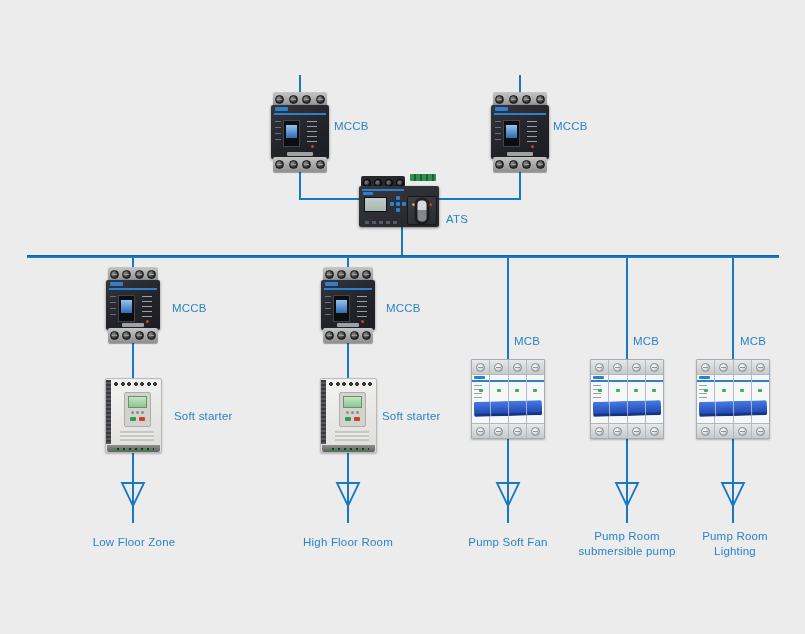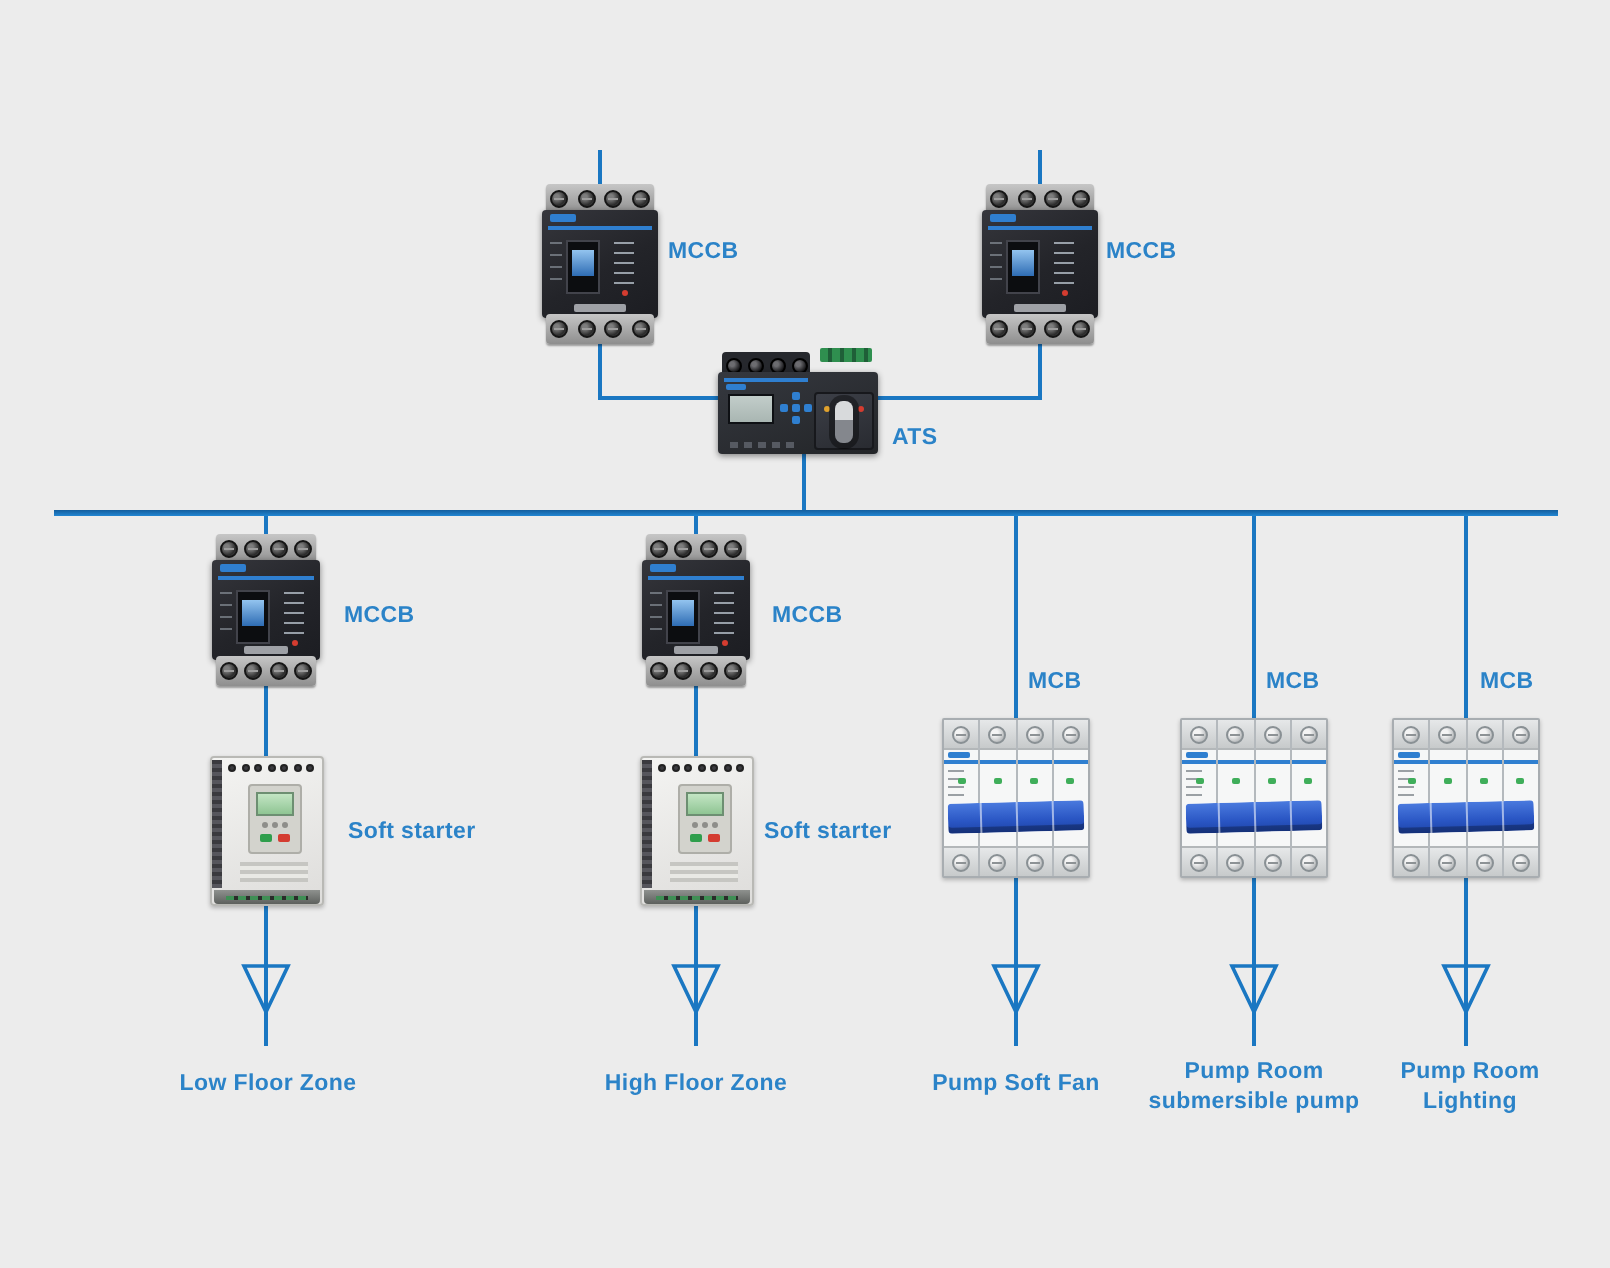--- a/index.html
+++ b/index.html
@@ -11,21 +11,21 @@
   html,body{background:var(--bg)}
   body{font-family:"Liberation Sans",sans-serif;}
   .canvas{position:relative;width:805px;height:634px;background:var(--bg);overflow:hidden}
 
   
   .v{position:absolute;width:2px;background:var(--line)}
   .h{position:absolute;height:2px;background:var(--line)}
   .bus{position:absolute;height:3px;background:linear-gradient(#135e9e,#2286d2)}
 
   
-  .lbl{position:absolute;color:var(--label);font-size:11.5px;font-weight:bold;letter-spacing:.2px;white-space:nowrap;line-height:15px}
+  .lbl{position:absolute;color:var(--label);font-size:11.5px;font-weight:normal;letter-spacing:.2px;white-space:nowrap;line-height:15px}
   .lbl.center{transform:translateX(-50%);text-align:center}
 
   
   .mccb{position:absolute;width:58px;height:80px}
   .mccb .term{position:absolute;left:2px;right:2px;height:15px;border-radius:2px;
     background:linear-gradient(#c6c6c6,#8e8e8e);display:flex;justify-content:space-around;align-items:center;
     box-shadow:0 1px 1px rgba(0,0,0,.35)}
   .mccb .term.top{top:0}.mccb .term.bot{bottom:0}
   .mccb .screw{width:9px;height:9px;border-radius:50%;border:1px solid #151515;
     background:radial-gradient(circle at 35% 35%,#7d7d7d 18%,#2b2b2b 65%,#555);position:relative}
@@ -504,21 +504,21 @@
   <div class="lbl" style="left:446px;top:212px">ATS</div>
   <div class="lbl" style="left:172px;top:301px">MCCB</div>
   <div class="lbl" style="left:386px;top:301px">MCCB</div>
   <div class="lbl" style="left:174px;top:409px">Soft starter</div>
   <div class="lbl" style="left:382px;top:409px">Soft starter</div>
   <div class="lbl" style="left:514px;top:334px">MCB</div>
   <div class="lbl" style="left:633px;top:334px">MCB</div>
   <div class="lbl" style="left:740px;top:334px">MCB</div>
 
   <div class="lbl center" style="left:134px;top:535px">Low Floor Zone</div>
-  <div class="lbl center" style="left:348px;top:535px">High Floor Zone</div>
+  <div class="lbl center" style="left:348px;top:535px">High Floor Room</div>
   <div class="lbl center" style="left:508px;top:535px">Pump Soft Fan</div>
   <div class="lbl center" style="left:627px;top:529px">
     <div>Pump Room</div>
     <div>submersible pump</div>
   </div>
   <div class="lbl center" style="left:735px;top:529px">
     <div>Pump Room</div>
     <div>Lighting</div>
   </div>
 

